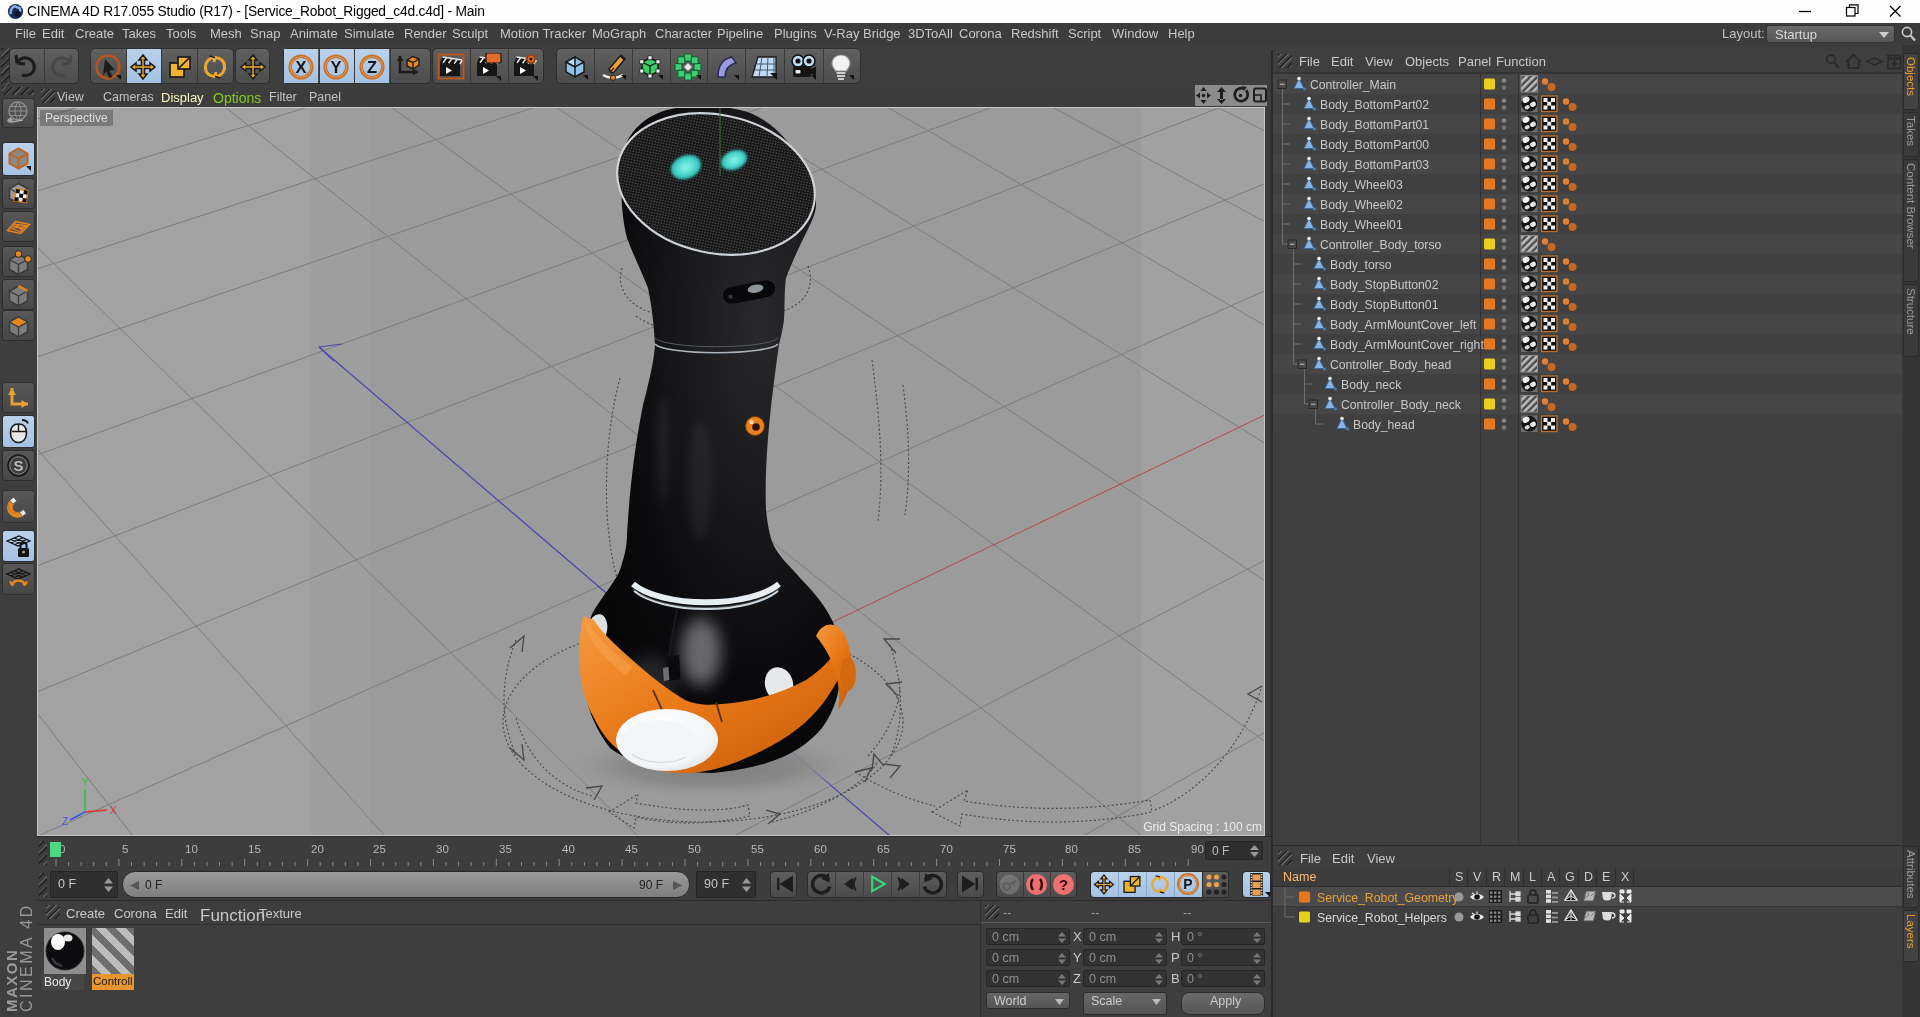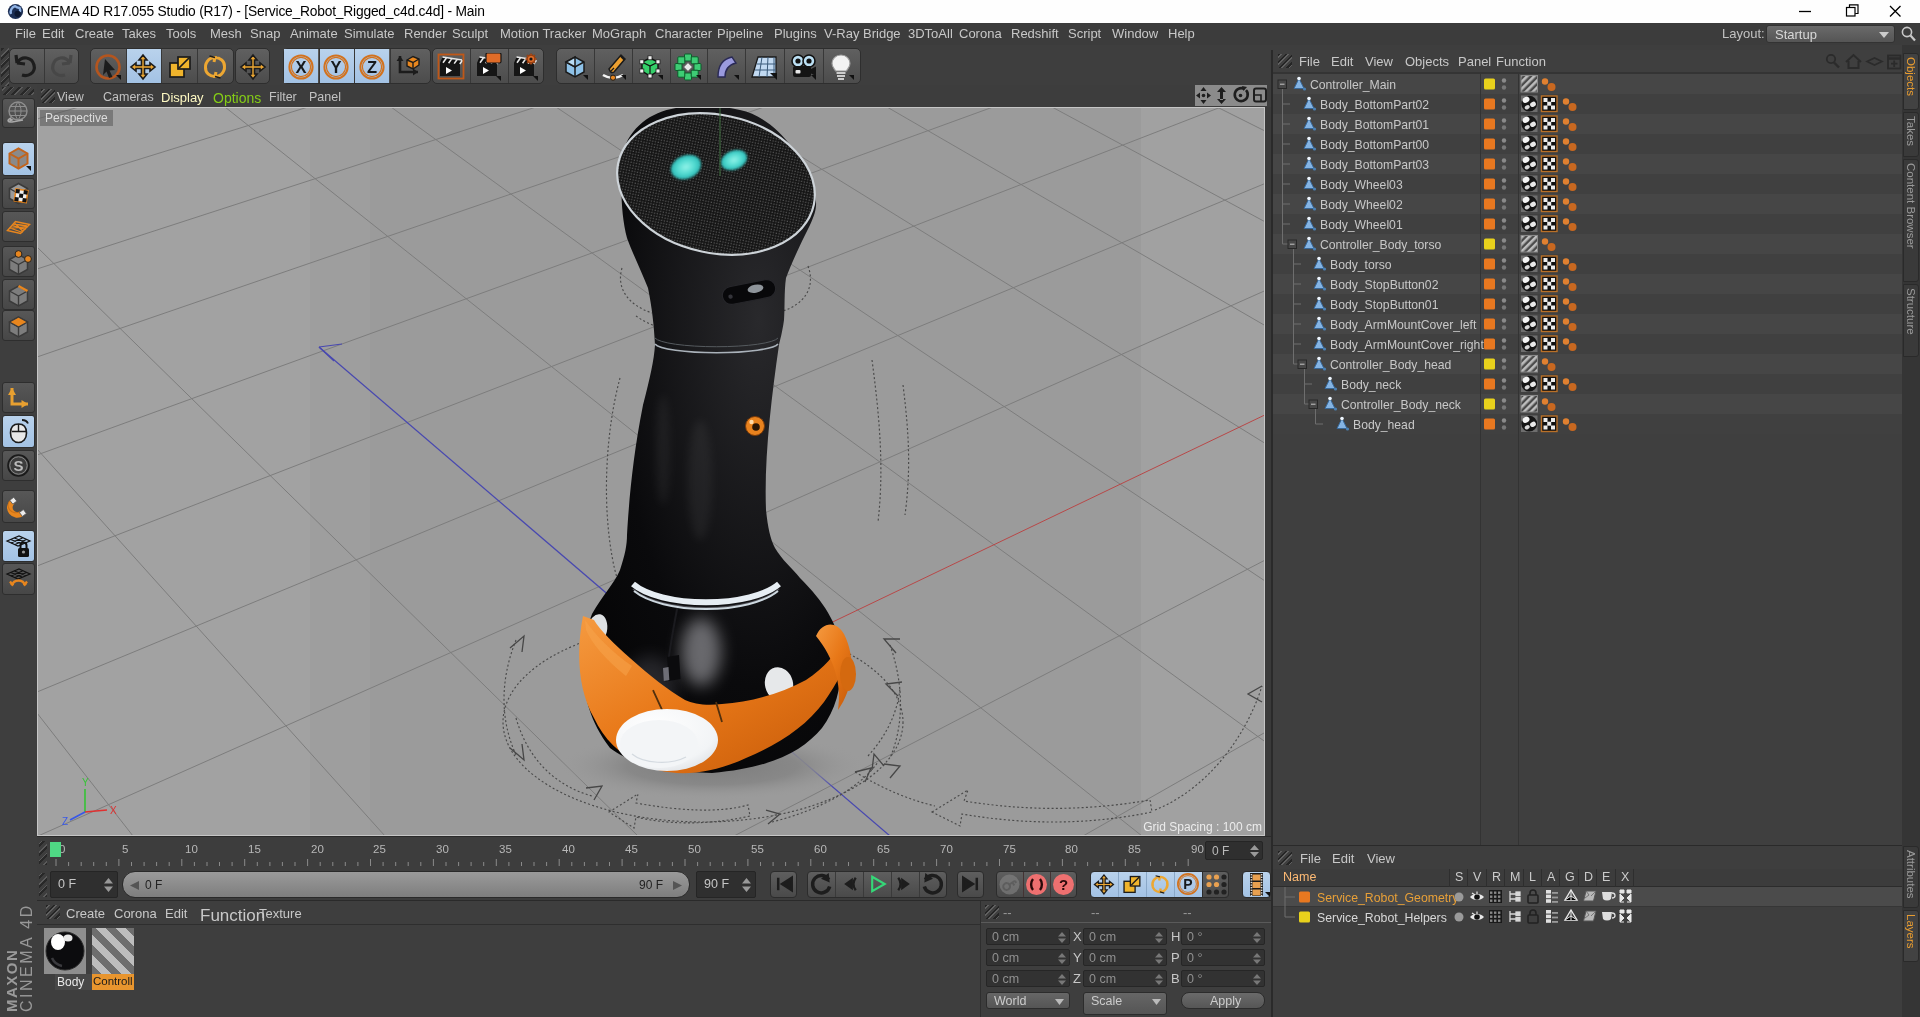--- a/index.html
+++ b/index.html
@@ -674,21 +674,21 @@
     <div class="abs" style="left:0;top:23px;width:943px;height:1px;background:#2e2e2e"></div>
     <div class="abs" style="left:7px;top:27px;width:42px;height:46px;background:#9a9a9a"></div>
     <svg class="abs" style="left:7px;top:27px" width="42" height="46" viewBox="0 0 42 46">
       <rect width="42" height="46" fill="#8e8e8e"></rect>
       <circle cx="21" cy="23" r="19" fill="#0c0c0e"></circle>
       <circle cx="21" cy="23" r="19" fill="none" stroke="#2a2a2a" stroke-width="1"></circle>
       <ellipse cx="14" cy="14" rx="7" ry="8" fill="#fff"></ellipse>
       <ellipse cx="24" cy="10" rx="4.5" ry="3.5" fill="#e8e8e8"></ellipse>
       <path d="M8 30 a14 14 0 0 0 10 8" stroke="#3a3a3e" stroke-width="2.5" fill="none"></path>
     </svg>
-    <div class="abs" style="left:18px;top:73px;width:42px;height:16px;background:#474747">
+    <div class="abs" style="left:5px;top:73px;width:42px;height:16px;background:#474747">
       <span style="position:absolute;left:2px;top:1px;font-size:12px;color:#e8e8e8">Body</span>
     </div>
     <div class="abs" style="left:55px;top:27px;width:42px;height:46px;background:repeating-linear-gradient(45deg,#6e6e6e 0 7px,#bdbdbd 7px 14px)"></div>
     <div class="abs" style="left:55px;top:73px;width:42px;height:16px;background:#e8952e">
       <span style="position:absolute;left:1px;top:1px;font-size:11.5px;color:#1a1a1a">Controll</span>
     </div>
   </div>
 <div class="abs" style="left:980px;top:900px;width:291px;height:117px;background:#3e3e3e;border-top:1px solid #2a2a2a;border-left:1px solid #2e2e2e">
     <div class="abs" style="left:4px;top:4px;width:14px;height:14px;background-image:repeating-linear-gradient(135deg,#252525 0 2px,#606060 2px 3px,transparent 3px 5px)"></div>
     <span class="mi" style="left:22px;top:4px;color:#9a9a9a">--</span>
@@ -760,21 +760,21 @@
       <svg style="position:absolute;right:5px;top:6px" width="9" height="6">
         <path d="M0 0 h9 l-4.5 6 z" fill="#bbb"></path>
       </svg>
     </div>
     <div class="abs" style="left:102px;top:91px;width:84px;height:23px;background:linear-gradient(#666,#555);border:1px solid #2c2c2c;border-radius:3px">
       <span style="position:absolute;left:7px;top:1px;font-size:12.5px;color:#ccc">Scale</span>
       <svg style="position:absolute;right:5px;top:6px" width="9" height="6">
         <path d="M0 0 h9 l-4.5 6 z" fill="#bbb"></path>
       </svg>
     </div>
-    <div class="abs" style="left:200px;top:91px;width:84px;height:17px;background:linear-gradient(#6a6a6a,#565656);border:1px solid #2c2c2c;border-radius:8px">
+    <div class="abs" style="left:200px;top:91px;width:84px;height:23px;background:linear-gradient(#6a6a6a,#565656);border:1px solid #2c2c2c;border-radius:8px">
       <span style="position:absolute;left:28px;top:1px;font-size:12.5px;color:#ccc">Apply</span>
     </div>
   </div>
 <div class="abs" style="left:1271px;top:50px;width:631px;height:795px;background:#3f3f3f;border-left:2px solid #2a2a2a">
     <div class="abs" style="left:5px;top:4px;width:14px;height:14px;background-image:repeating-linear-gradient(135deg,#252525 0 2px,#606060 2px 3px,transparent 3px 5px)"></div>
     <span class="mi" style="left:26px;top:4px;font-size:13px">File</span>
     <span class="mi" style="left:58px;top:4px;font-size:13px">Edit</span>
     <span class="mi" style="left:92px;top:4px;font-size:13px">View</span>
     <span class="mi" style="left:132px;top:4px;font-size:13px">Objects</span>
     <span class="mi" style="left:185px;top:4px;font-size:13px">Panel</span>

